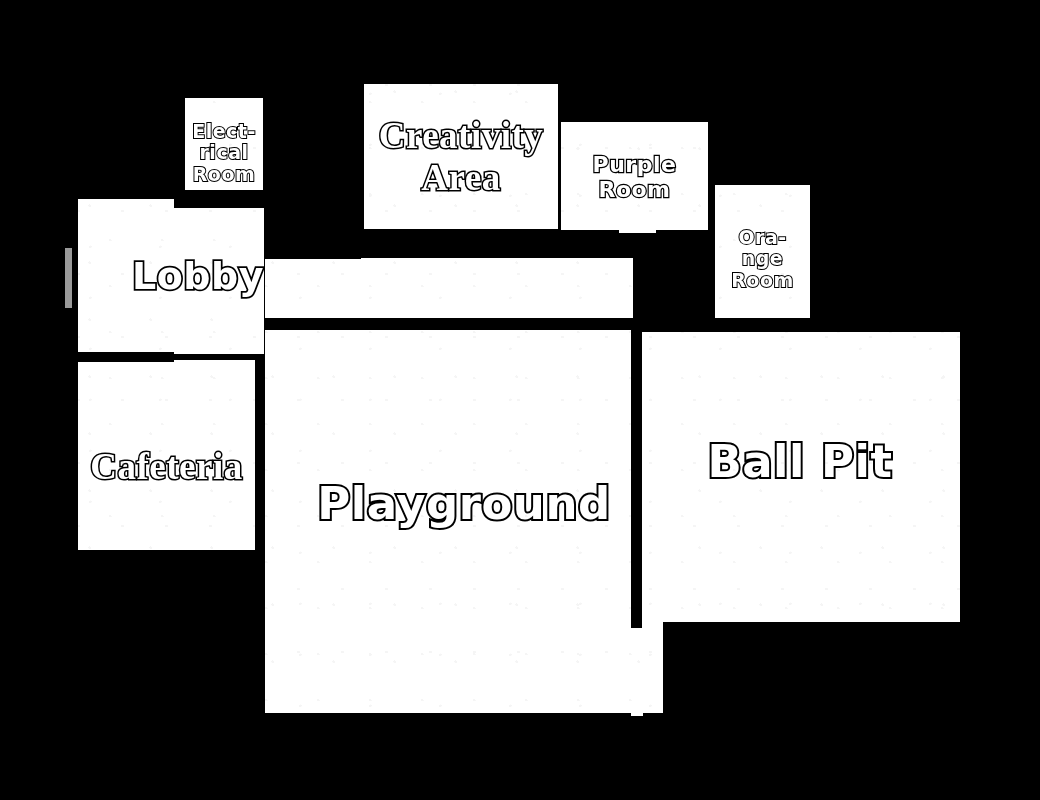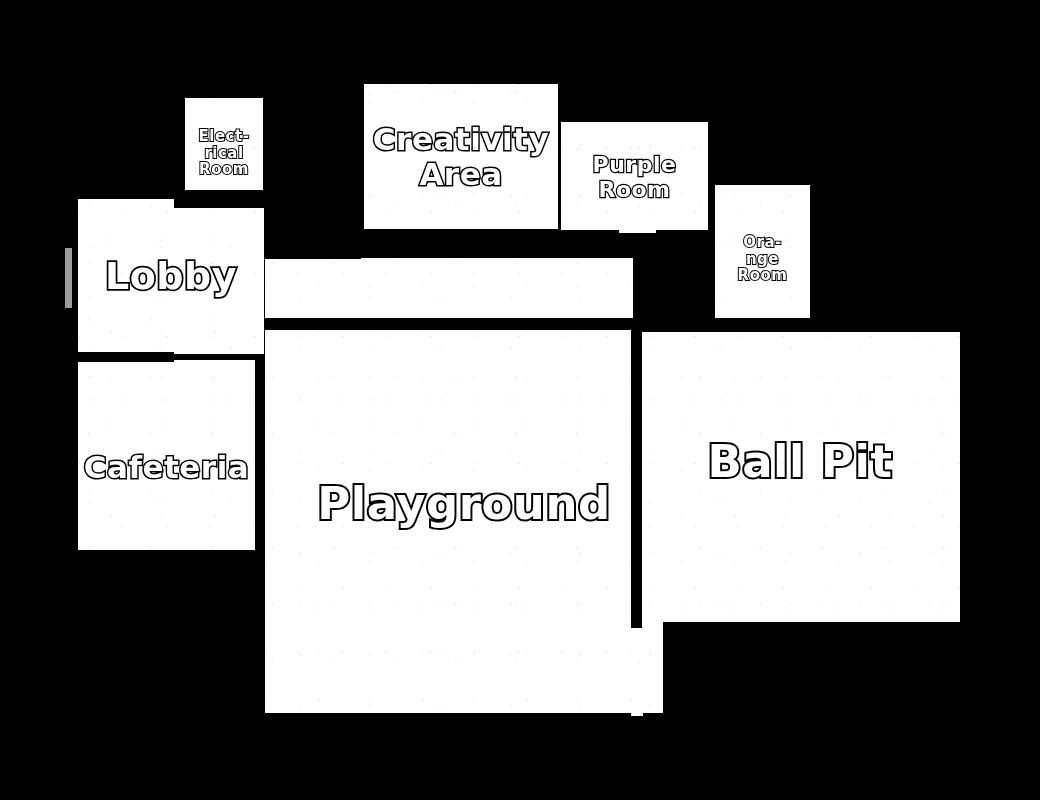--- a/index.html
+++ b/index.html
@@ -33,23 +33,23 @@
     font-weight: 700;
     letter-spacing: 0.5px;
     line-height: 1.12;
     -webkit-text-stroke: 3.5px #000000;
     paint-order: stroke fill;
     white-space: pre-line;
     user-select: none;
   }
   .lbl-xl { font-size: 45px; -webkit-text-stroke-width: 4px; }
   .lbl-lg { font-size: 38px; -webkit-text-stroke-width: 3.5px; }
-  .lbl-md { font-size: 31px; -webkit-text-stroke-width: 3px; }
+  .lbl-md { font-size: 37px; font-family: Liberation Serif, serif; -webkit-text-stroke-width: 3px; }
   .lbl-sm { font-size: 22px; -webkit-text-stroke-width: 2.5px; }
-  .lbl-xs { font-size: 15px; -webkit-text-stroke-width: 2px; }
+  .lbl-xs { font-size: 19px; -webkit-text-stroke-width: 2px; }
 
   .door {
     position: absolute;
     background: #9a9a9a;
   }
   .wall {
     position: absolute;
     background: #000000;
   }
   .corridor {
@@ -90,21 +90,21 @@
     <span class="room-label lbl-sm">Purple
 Room</span>
   </div>
 
   <div class="room" style="left:715px; top:166px; width:95px; height:148px;margin-top:19px;">
     <span class="room-label lbl-xs">Ora-
 nge
 Room</span>
   </div>
 
-  <div class="room" style="left:78px; top:199px; width:186px; height:155px;">
+  <div class="room" style="left:78px; top:199px; width:186px; height:155px;justify-content:flex-end;">
     <span class="room-label lbl-lg">Lobby</span>
   </div>
 
   <div class="room" style="left:78px; top:360px; width:177px; height:190px;">
     <span class="room-label lbl-md" style="margin-top:24px;">Cafeteria</span>
   </div>
 
   <div class="room" style="left:265px; top:330px; width:398px; height:383px;justify-content:center;">
     <span class="room-label lbl-xl" style="margin-top:-34px;">Playground</span>
   </div>

